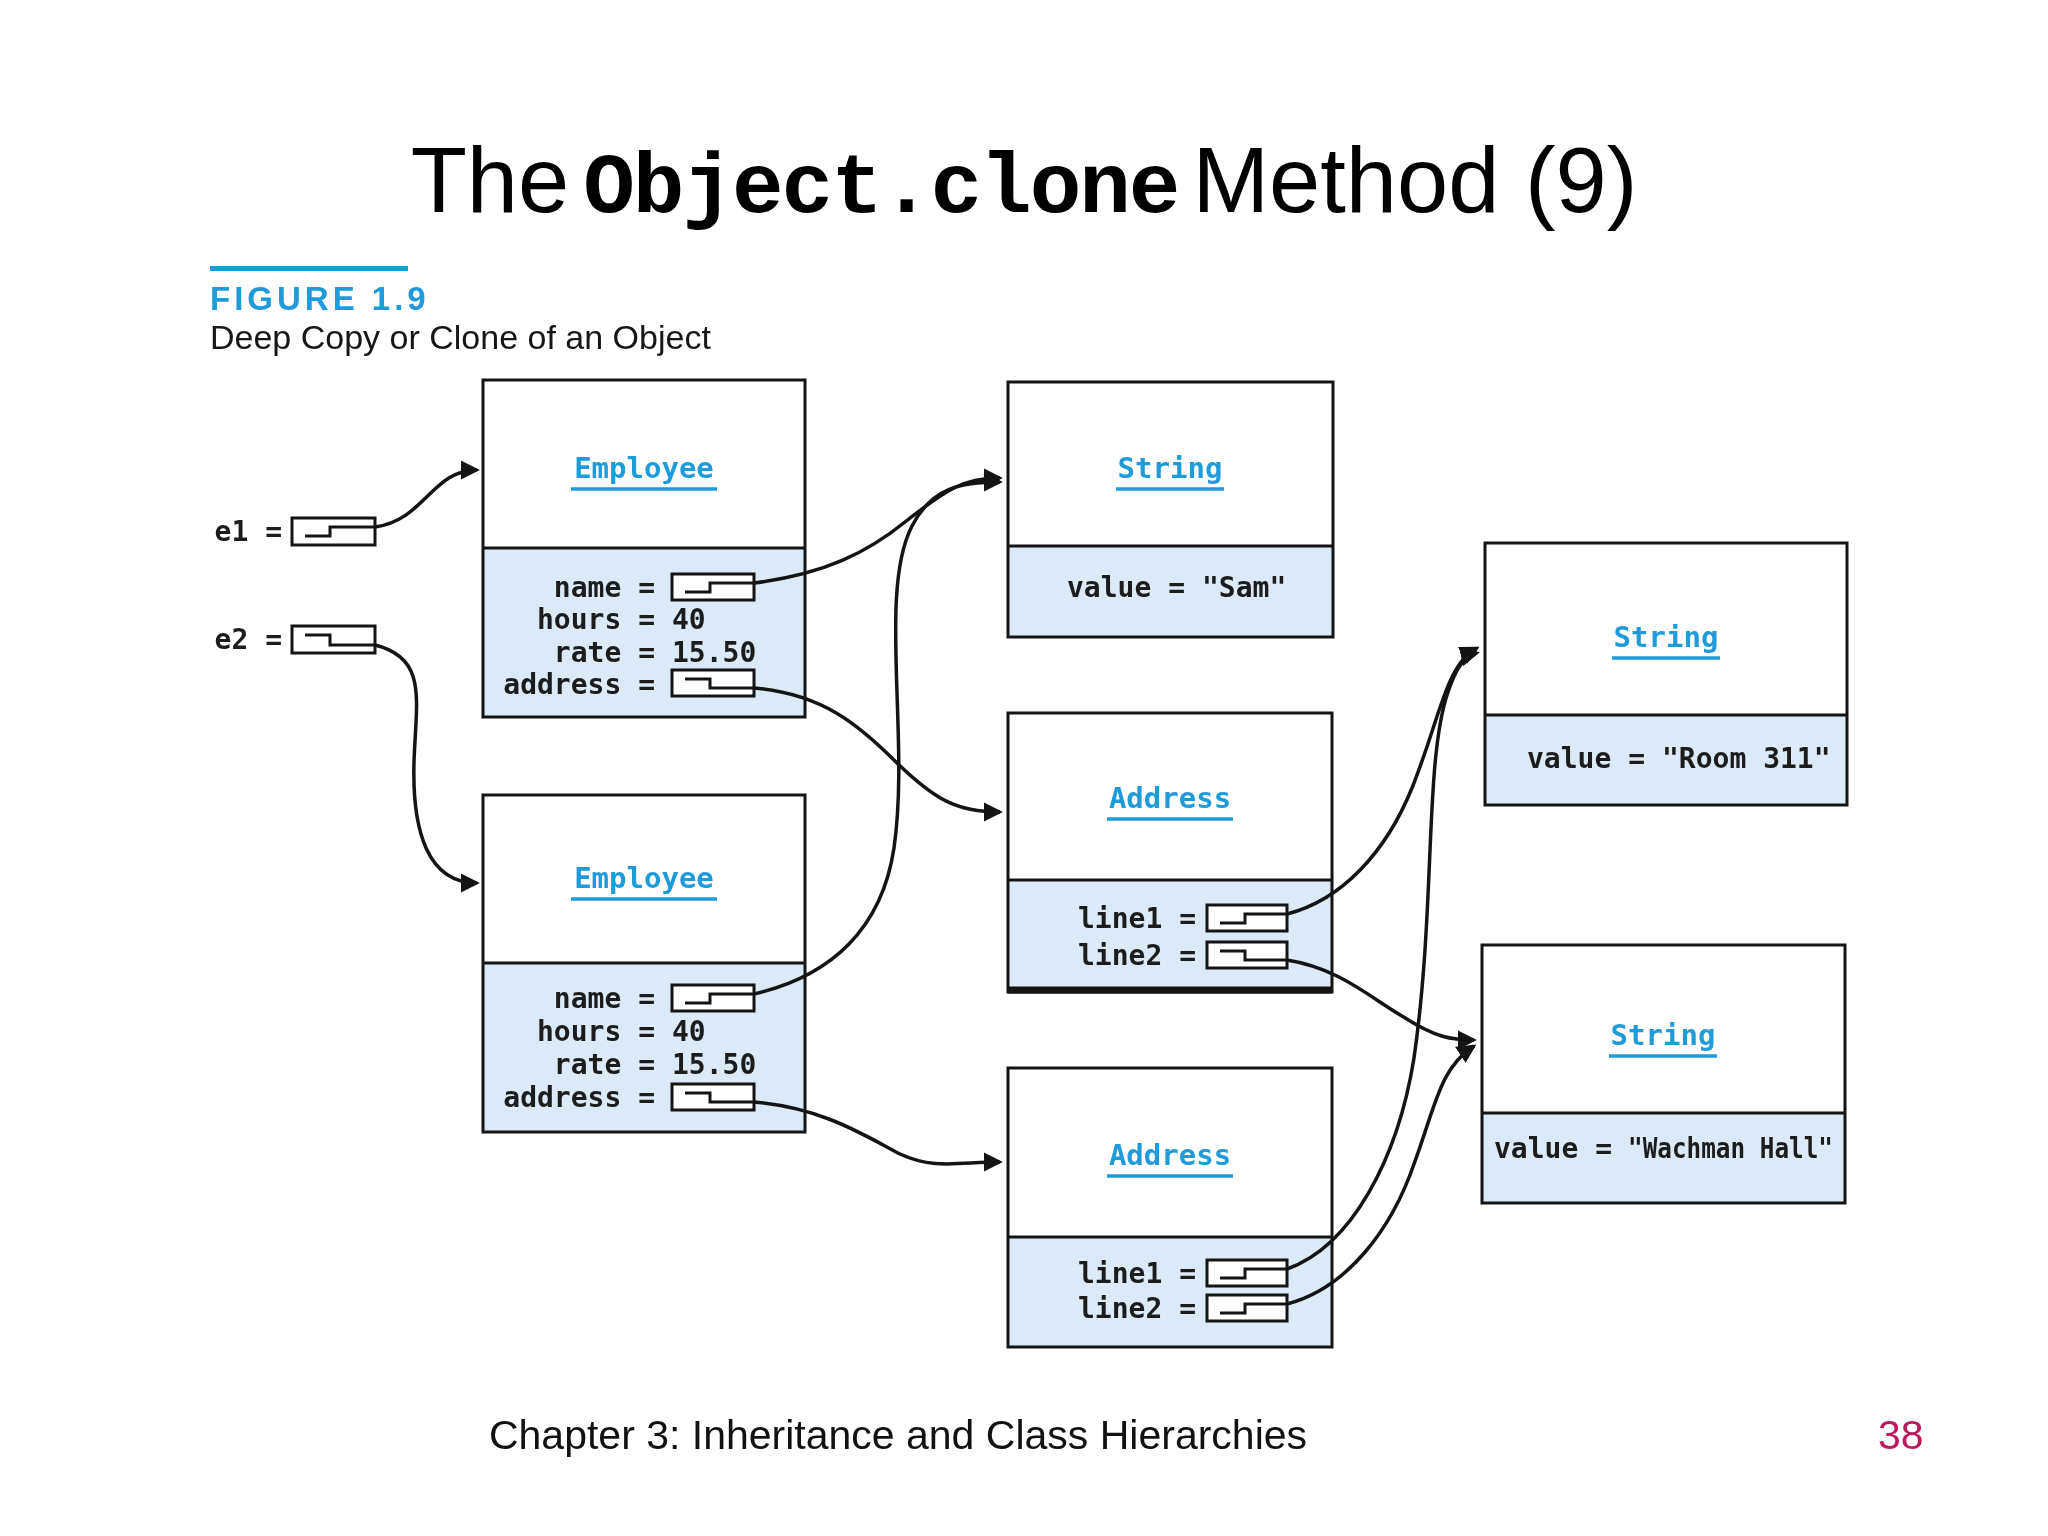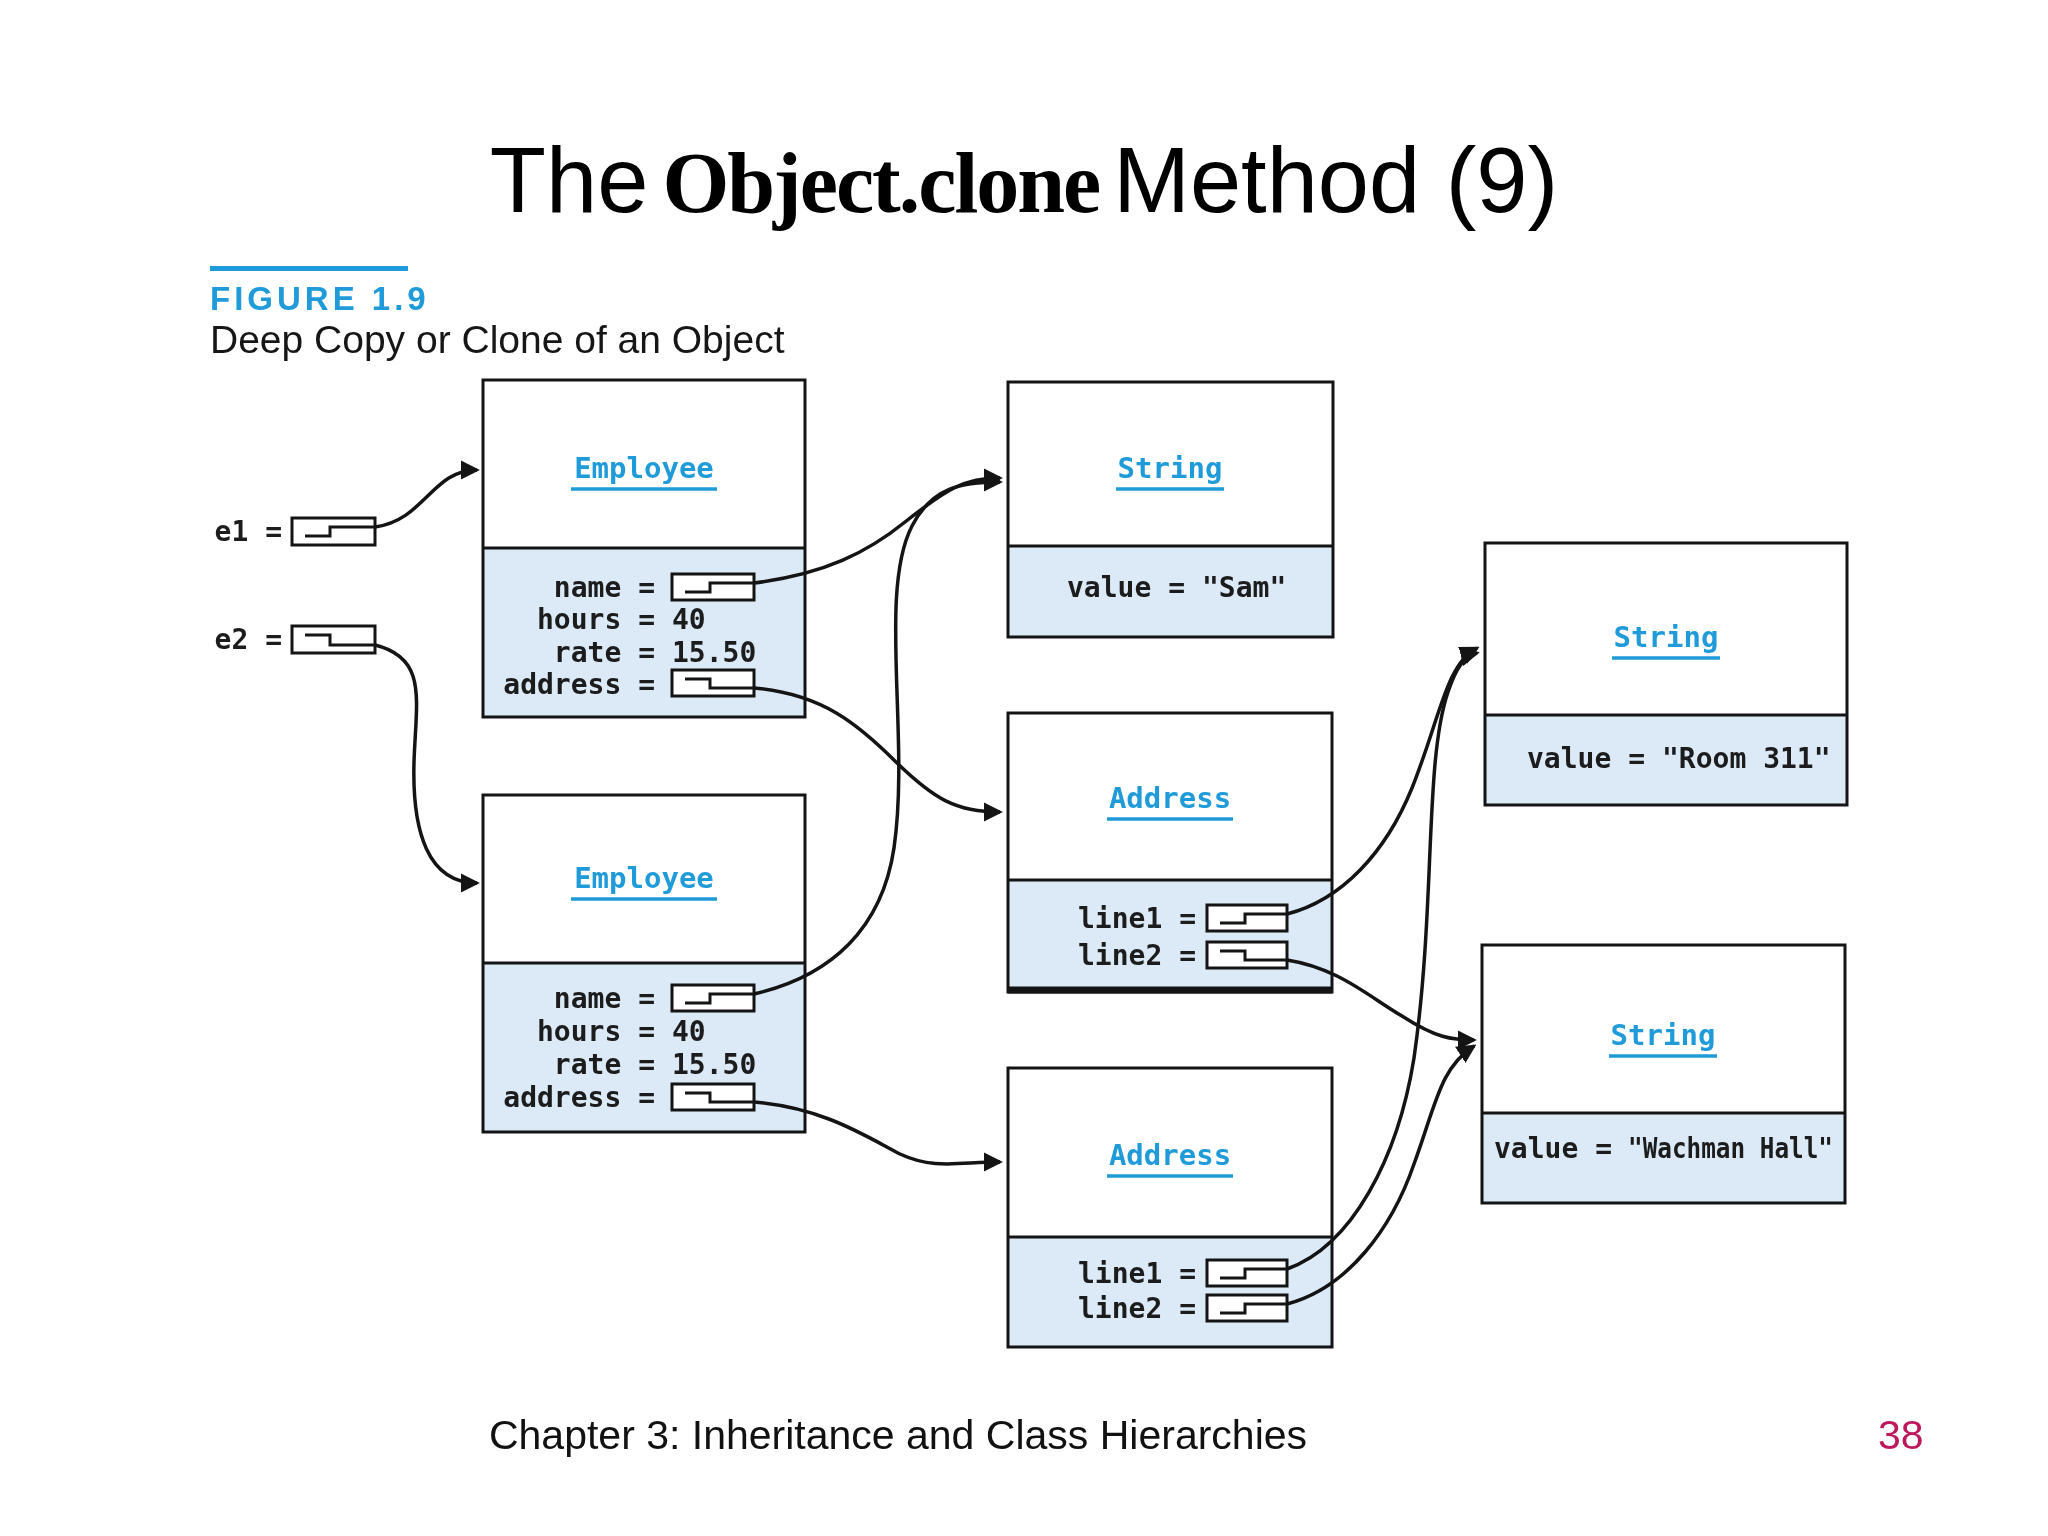--- a/index.html
+++ b/index.html
@@ -1,25 +1,25 @@
 <!DOCTYPE html>
 <html><head>
 <meta charset="utf-8">
 <style>
   html,body{margin:0;padding:0;background:#ffffff;}
   .slide{position:relative;width:2048px;height:1536px;background:#ffffff;overflow:hidden;
          font-family:"Liberation Sans",sans-serif;}
   .title{position:absolute;left:0;top:128px;width:2048px;text-align:center;
          font-size:92px;color:#000;white-space:nowrap;}
-  .title .code{font-family:Liberation Serif, serif;font-weight:bold;font-size:86px;
+  .title .code{font-family:Liberation Mono, monospace;font-weight:bold;font-size:86px;
          letter-spacing:-2px;margin:0 14px;}
   .fig-rule{position:absolute;left:210px;top:266px;width:198px;height:5px;background:#1f9bd9;}
   .fig-label{position:absolute;left:210px;top:280px;font-size:33px;font-weight:bold;
          color:#1f9bd9;letter-spacing:4px;}
-  .fig-caption{position:absolute;left:210px;top:318px;font-size:39px;color:#161616;}
+  .fig-caption{position:absolute;left:210px;top:318px;font-size:34px;color:#161616;}
   .footer-text{position:absolute;left:0;top:1412px;width:1796px;text-align:center;
          font-size:41px;color:#111;}
   .footer-page{position:absolute;left:1878px;top:1412px;font-size:41px;color:#be185d;}
   svg.diagram{position:absolute;left:0;top:0;}
   
   .body{fill:#dbeaf6;stroke:none;}
   .frame{fill:none;stroke:#141414;stroke-width:3;}
   .divider{stroke:#141414;stroke-width:3;}
   .thickline{stroke:#141414;stroke-width:7;}
   .btitle{font-family:"DejaVu Sans Mono",monospace;font-weight:bold;font-size:29px;

